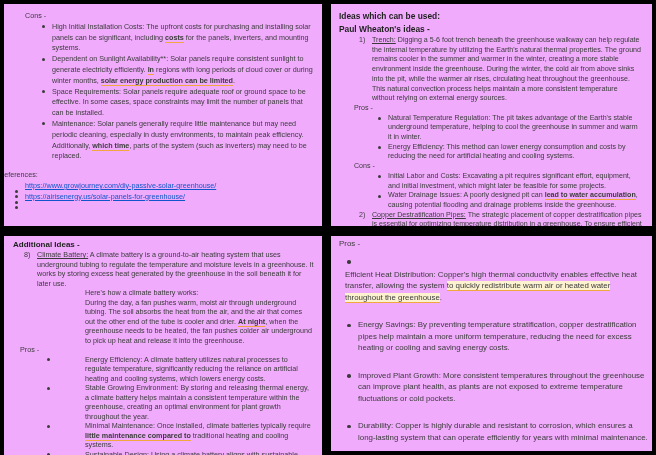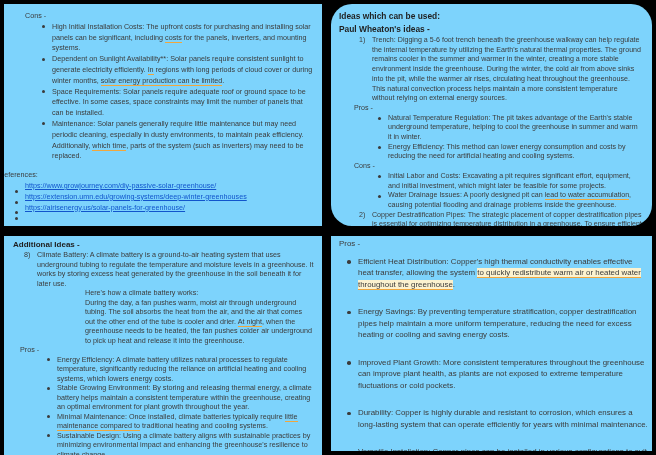--- a/index.html
+++ b/index.html
@@ -1,55 +1,55 @@
 <!DOCTYPE html>
 <html><head>
 <meta charset="utf-8">
 <style>
   html,body{margin:0;padding:0;background:#000;}
   .collage{position:relative;width:656px;height:455px;background:#000;font-family:"Liberation Sans","DejaVu Sans",sans-serif;}
-  .panel{position:absolute;background:#7dd3fc;overflow:hidden;box-sizing:border-box;color:#3b3b3b;}
+  .panel{position:absolute;background:#f0abfc;overflow:hidden;box-sizing:border-box;color:#3b3b3b;}
 
   #p-tl{left:4px;top:4px;width:318px;height:222px;padding:7px 6px 0 21px;font-size:7.2px;line-height:10.8px;}
-  #p-tr{left:331px;top:4px;width:321px;height:222px;padding:6px 10px 0 8px;font-size:7.1px;line-height:9.7px;border-radius:21px;}
+  #p-tr{left:331px;top:4px;width:321px;height:222px;padding:6px 10px 0 8px;font-size:7.1px;line-height:9.7px;}
   #p-bl{left:4px;top:236px;width:318px;height:230px;padding:3px 8px 0 9px;font-size:7.2px;line-height:9.5px;}
   #p-br{left:331px;top:236px;width:321px;height:215px;padding:2px 4px 0 6px;font-size:7.9px;line-height:11.5px;}
 
   .li{display:flex;}
   .mk{flex:0 0 12px;position:relative;}
   .mk::before{content:"";position:absolute;left:2px;top:3.5px;width:3px;height:3px;border-radius:50%;background:#3b3b3b;}
   .num-item{display:flex;}
   .num{flex:0 0 13px;}
   .tx{flex:1 1 auto;}
 
-  .ou{border-bottom:1.5px solid #f0a73e;}
+  .ou{border-bottom:1.5px solid #f0a73e;font-weight:bold;}
   .hl{background:#fcf2cf;border-bottom:1.5px solid #f0a73e;}
-  .u{}
+  .u{text-decoration:underline;}
   .link{color:#1155cc;text-decoration:underline;word-break:break-all;}
   .link-mk::before{background:#3b3b3b;}
 
   #p-tl .li{margin-left:15px;}
   #p-tl .refs{margin-top:8px;margin-left:-26px;}
   #p-tl .link-li{margin-left:-12px;align-items:center;}
 
   .doc-title{font-weight:bold;color:#1f1f1f;}
   #p-tr .doc-title{font-size:8.4px;line-height:13px;}
   #p-tr .num-item{margin-left:20px;}
   #p-tr .sub-label{margin-left:15px;}
   #p-tr .li{margin-left:37px;}
 
   #p-bl .doc-title{font-size:8px;line-height:11px;}
   #p-bl .num-item{margin-left:11px;}
   #p-bl .para{margin-left:24px;padding-left:48px;}
   #p-bl .sub-label{margin-left:7px;}
-  #p-bl .li{margin-left:32px;}
+  #p-bl .li{margin-left:32px;gap:28px;}
 
   #p-br .sub-label{margin-left:2px;}
   #p-br .li{margin-left:8px;margin-top:16px;}
-  #p-br .first-li{margin-top:6px;}
+  #p-br .first-li{margin-top:6px;flex-direction:column;}
   #p-br .mk{flex:0 0 13px;}
   #p-br .mk::before{top:4.5px;width:3.5px;height:3.5px;}
   #p-br .cons{margin-top:8px;margin-left:-11px;}
 </style>
 </head>
 <body>
 
 <div class="collage">
 
   <section class="panel" id="p-tl">
@@ -70,21 +70,20 @@
       <span class="mk"></span>
       <div class="tx"><span>Maintenance: Solar panels generally require little maintenance but may need periodic cleaning, especially in dusty environments, to maintain peak efficiency. Additionally, </span><span class="ou">which time</span><span>, parts of the system (such as inverters) may need to be replaced.</span></div>
     </div>
     <div class="refs">References:</div>
     <div class="li link-li">
       <span class="mk link-mk"></span>
       <a href="#" class="link">https://www.growjourney.com/diy-passive-solar-greenhouse/</a>
     </div>
     <div class="li link-li">
       <span class="mk link-mk"></span>
-      <a href="#" class="link">https://extension.umn.edu/growing-systems/deep-winter-greenhouses</a>
     </div>
     <div class="li link-li">
       <span class="mk link-mk"></span>
       <a href="#" class="link">https://airisenergy.us/solar-panels-for-greenhouse/</a>
     </div>
     <div class="li link-li">
       <span class="mk link-mk"></span>
     </div>
   </section>
 

